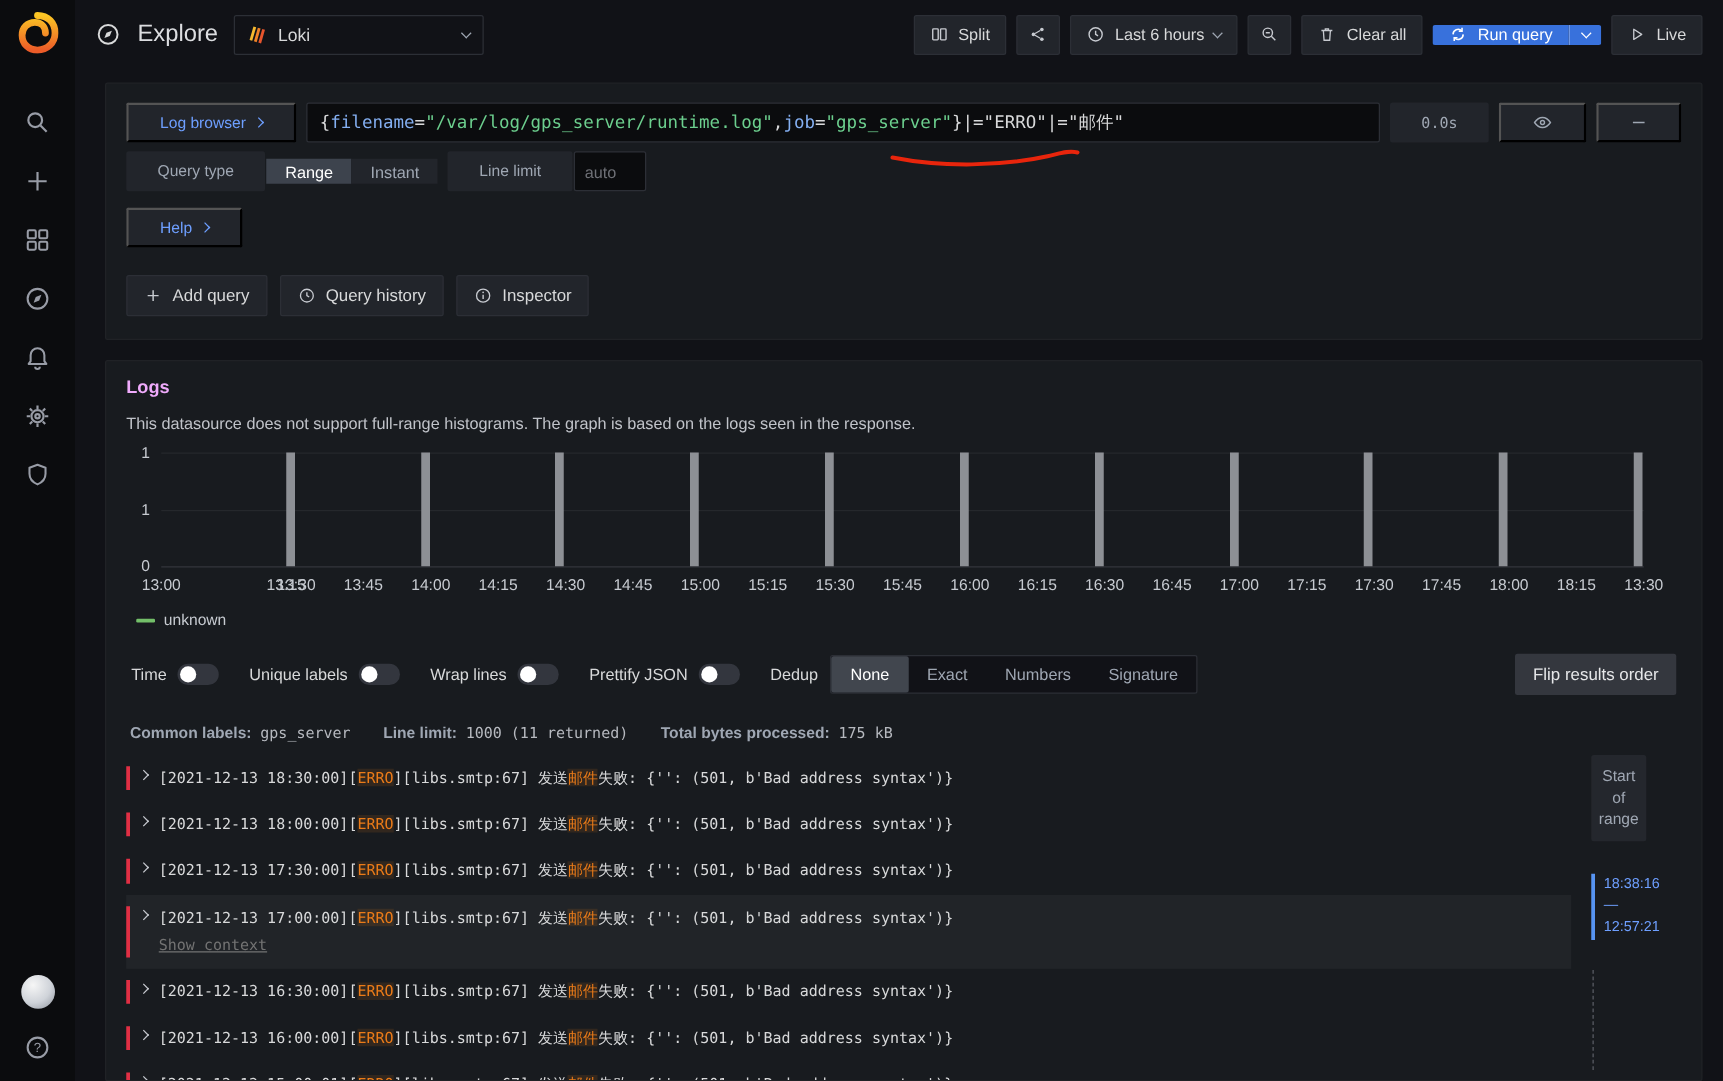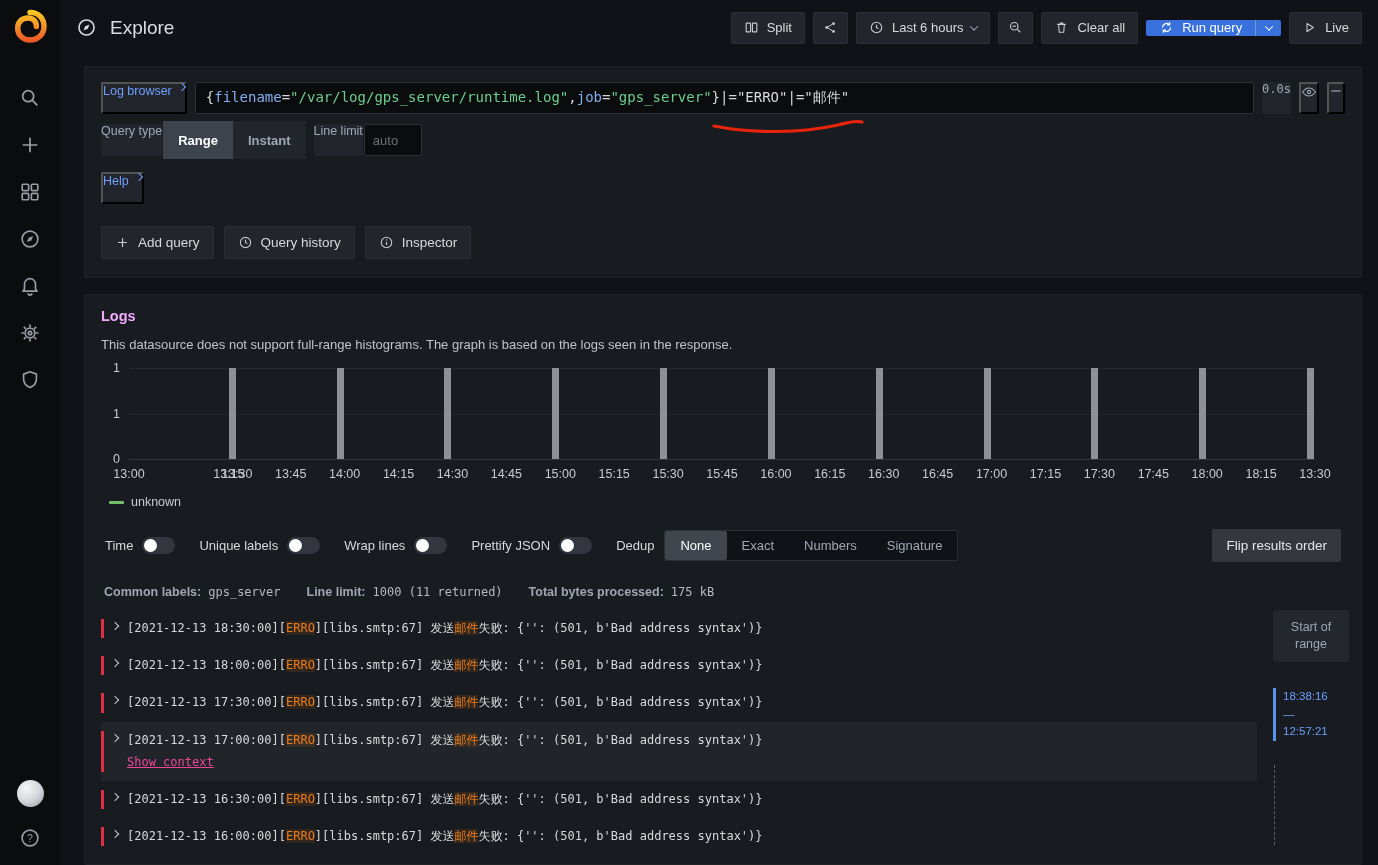--- a/index.html
+++ b/index.html
@@ -43,31 +43,31 @@
   .chev{display:inline-block;width:6px;height:6px;border-right:1.6px solid currentColor;
     border-top:1.6px solid currentColor}
   .chev-right{transform:rotate(45deg)}
   .chev-down{transform:rotate(135deg) translate(-1px,1px)}
 
   
   .content{flex:1;display:flex;flex-direction:column;overflow:hidden;padding:11px 16px 0 24px}
   .panel{background:#181b1f;border:1px solid #202226;border-radius:2px}
   .query-panel{padding:15px 16px 18px;margin-bottom:16px}
   .q-row{display:flex;gap:8px;align-items:stretch}
-  .chip{display:inline-flex;align-items:flex-start;gap:7px;background:#22252b;border-radius:2px;
-    padding:0 0;height:32px;font-size:12.5px;font-weight:500;color:#9fa7b3}
+  .chip{display:inline-flex;align-items:center;gap:7px;background:#22252b;border-radius:2px;
+    padding:0 25px;height:32px;font-size:12.5px;font-weight:500;color:#9fa7b3}
   .chip-blue{color:#6e9fff;cursor:pointer}
   .q-input{flex:1;background:#0b0c0e;border:1px solid #2c2f36;border-radius:2px;height:32px;
     display:flex;align-items:center;padding:0 10px;font-family:"DejaVu Sans Mono","Liberation Mono",monospace;
     font-size:14px;white-space:nowrap;overflow:hidden;cursor:text}
   .tok-p{color:#d8d9da}.tok-l{color:#84aff1}.tok-s{color:#6ccf8e}.tok-t{color:#d8d9da}
   .q-row2{display:flex;align-items:center;margin-top:7px}
   .seg{display:flex;margin-left:1px}
-  .seg-btn{height:38px;padding:0 15px;background:#22252b;color:#9fa7b3;border:none;font-size:13px;
-    font-weight:700;cursor:pointer}
+  .seg-btn{height:20px;padding:0 15px;background:#22252b;color:#9fa7b3;border:none;font-size:13px;
+    font-weight:400;cursor:pointer}
   .seg-btn.active{background:#3d434d;color:#fff}
   .auto-input{width:58px;height:32px;margin-left:1px;background:#0b0c0e;border:1px solid #2c2f36;
     border-radius:2px;color:#d8d9da;padding:0 8px;font-size:13px}
   .auto-input::placeholder{color:#6e7076}
   .gap8{width:8px}
   .help-row{margin-top:13px}
   .actions-row{display:flex;gap:10px;margin-top:22px}
   .sec-btn{display:inline-flex;align-items:center;gap:8px;height:33px;padding:0 13px;background:#22252b;
     border:1px solid #2c2f36;border-radius:2px;color:#d8d9da;font-size:13.5px;font-weight:500;cursor:pointer}
   .sec-btn svg{width:15px;height:15px;color:#c7cad0}
@@ -101,25 +101,25 @@
   .meta-label{font-weight:700;font-size:12.5px;color:#9fa7b3}
   .meta-value{font-family:"DejaVu Sans Mono","Liberation Mono",monospace;font-size:12px;color:#b6b9bf;margin-left:7px}
 
   .log-rows{margin-top:11px;position:relative;padding-right:88px;flex:1}
   .log-row{display:flex;align-items:flex-start;padding:9px 0;cursor:pointer}
   .log-row.hovered{background:rgba(255,255,255,.045)}
   .level-bar{width:3px;align-self:stretch;background:#e02f44;margin-right:5px;flex-shrink:0}
   .row-caret{color:#c7cad0;margin:4px 9px 0 3px;flex-shrink:0}
   .row-body{font-family:"DejaVu Sans Mono","Liberation Mono",monospace;font-size:12px;line-height:1.6;color:#d8d9da}
   .match{color:#eb7b18;background:rgba(235,123,24,.13)}
-  .ctx-link{display:inline-block;margin-top:3px;color:#ec4899;text-decoration:underline;cursor:pointer;font-size:12px}
+  .ctx-link{display:inline-block;margin-top:3px;color:#737373;text-decoration:underline;cursor:pointer;font-size:12px}
 
   .minimap{position:absolute;right:6px;top:0;width:66px;display:flex;flex-direction:column;align-items:flex-start}
   .start-range{background:#24272d;color:#9fa7b3;font-size:12.5px;padding:9px 5px;border-radius:2px;
-    text-align:center;width:76px;line-height:1.35;cursor:pointer}
+    text-align:center;width:44px;line-height:1.35;cursor:pointer}
   .map-times{margin-top:26px;border-left:3px solid #5794f2;padding-left:7px;color:#6e9fff;
     font-size:11.5px;line-height:1.55;cursor:pointer}
   .map-dash{border-left:1px dashed #5a5e66;height:80px;margin:24px 0 0 1px}
 
   .annotation{position:absolute;left:710px;top:112px;width:156px;height:28px;pointer-events:none}
 </style>
 </head>
 <body>
 
 <div class="app">
@@ -198,20 +198,31 @@
 
   <div class="main">
 
     <header class="topbar">
       <div class="topbar-left">
         <svg class="title-icon" viewBox="0 0 24 24">
             <circle cx="12" cy="12" r="8.6" fill="none" stroke="currentColor" stroke-width="1.8"></circle>
             <path d="M15.4 8.6l-1.9 4.9-4.9 1.9 1.9-4.9z" fill="currentColor"></path>
           </svg>
         <span class="page-title">Explore</span>
+        <div class="ds-picker">
+          <svg width="16" height="16" viewBox="0 0 24 24">
+              <g transform="rotate(16 12 12)">
+                <rect x="4.5" y="3.5" width="3.4" height="17" fill="#f6b92f"></rect>
+                <rect x="10" y="3.5" width="3.4" height="17" fill="#f08228"></rect>
+                <rect x="15.5" y="3.5" width="3.4" height="17" fill="#e8552d"></rect>
+              </g>
+            </svg>
+          <span class="name">Loki</span>
+          <span class="chev chev-down" style="color:#9fa7b3"></span>
+        </div>
       </div>
       <div class="topbar-right">
         <button class="btn">
           <svg viewBox="0 0 24 24">
               <g fill="none" stroke="currentColor" stroke-width="1.8">
                 <rect x="3.5" y="5" width="7" height="14" rx="1"></rect>
                 <rect x="13.5" y="5" width="7" height="14" rx="1"></rect>
               </g>
             </svg>
           <span>Split</span>

